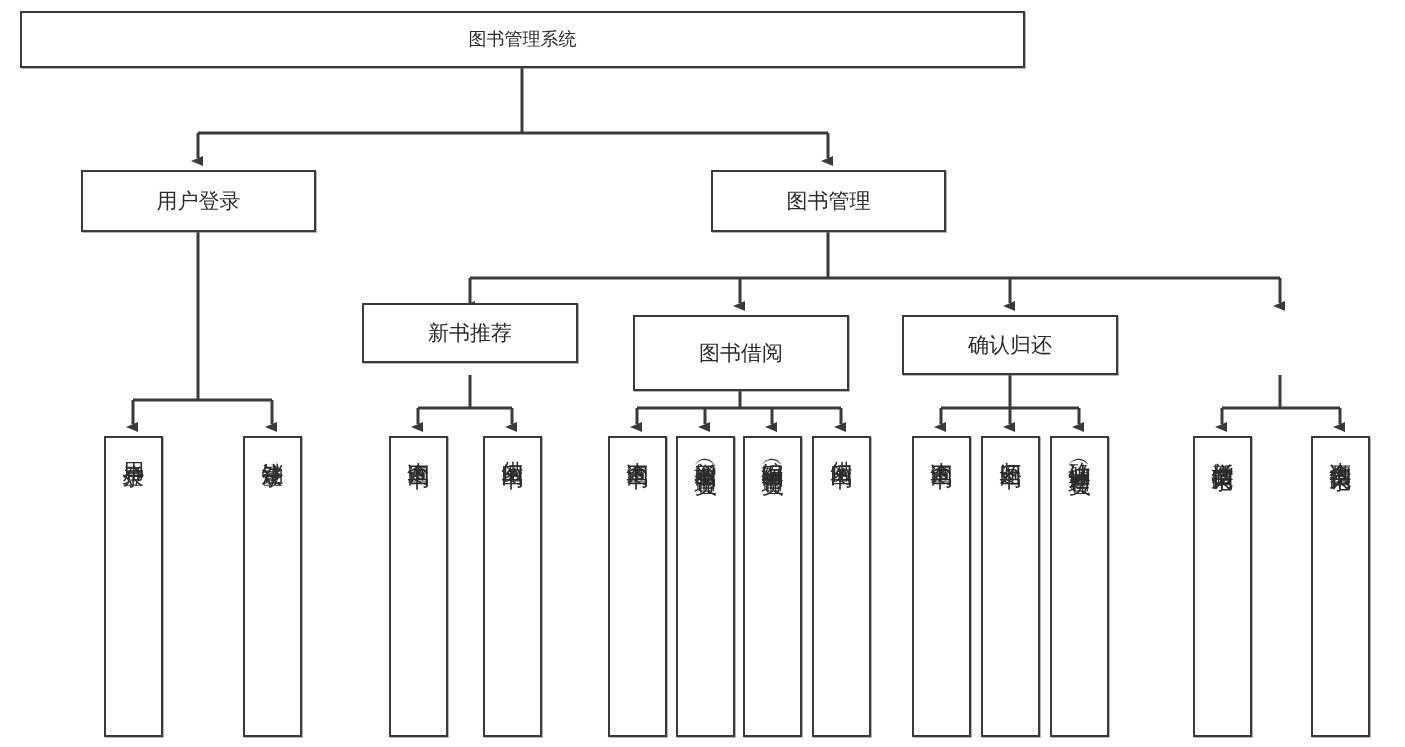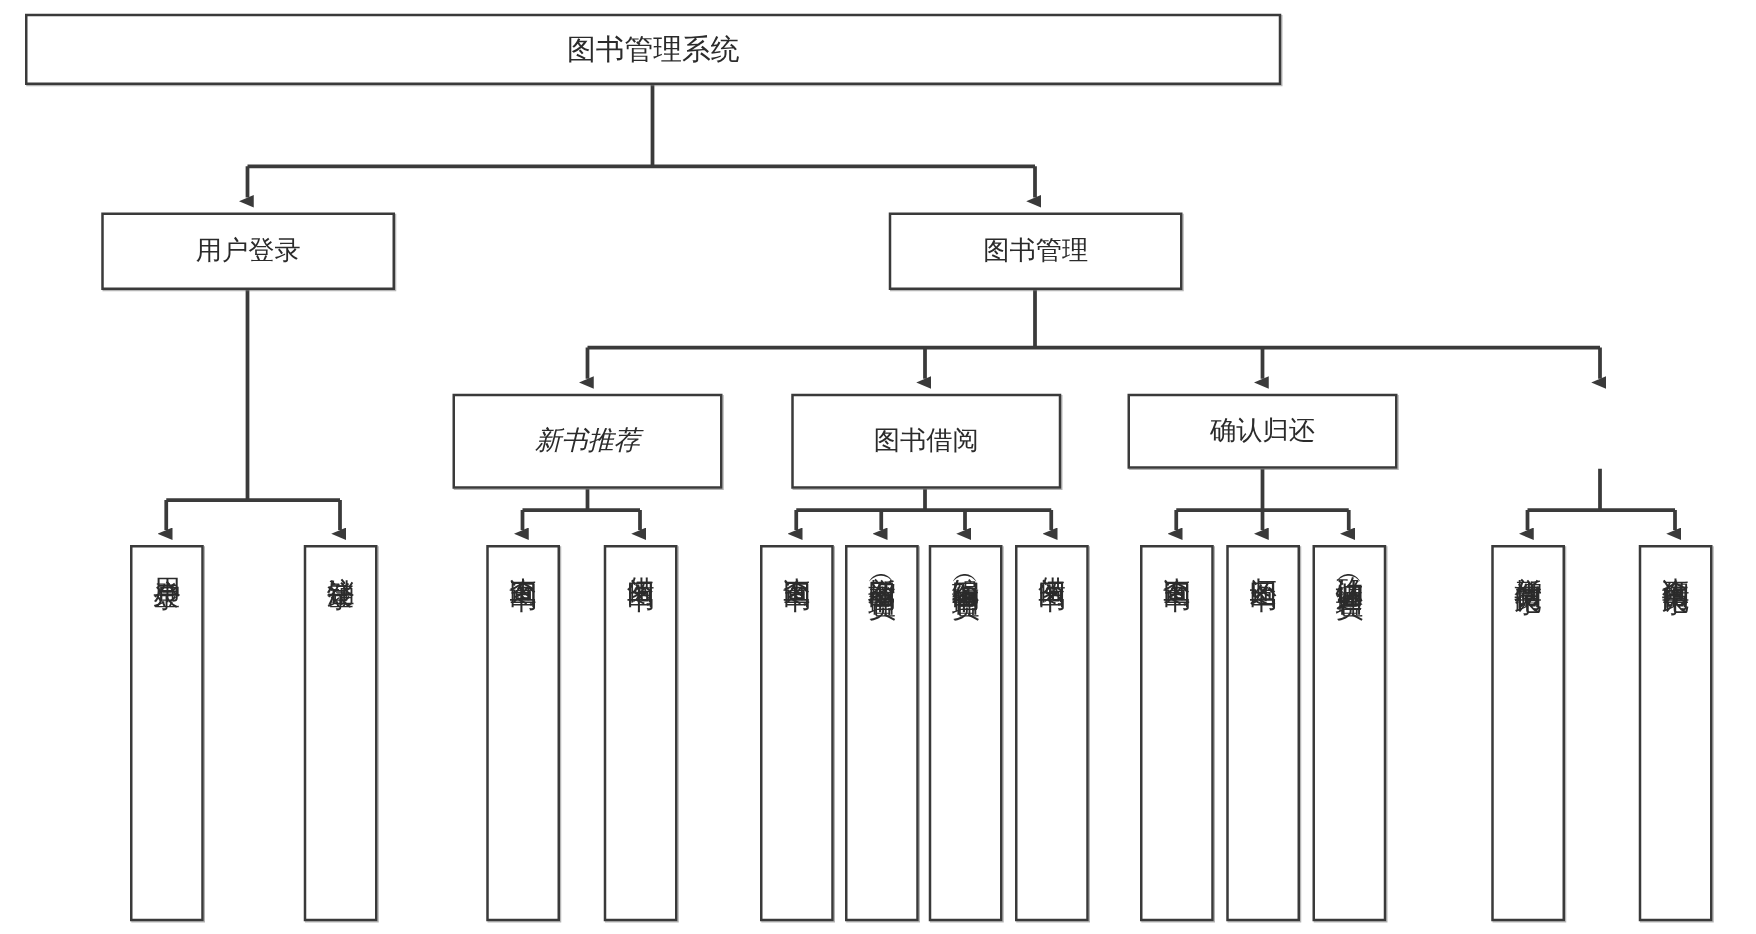--- a/index.html
+++ b/index.html
@@ -5,21 +5,21 @@
 <style>
   html,body{margin:0;padding:0;background:#ffffff;}
   body{font-family:"Liberation Sans","DejaVu Sans",sans-serif;}
   #canvas{position:relative;width:1405px;height:747px;background:#ffffff;overflow:hidden;}
   svg#wires{position:absolute;left:0;top:0;width:1405px;height:747px;pointer-events:none;}
   .node{position:absolute;box-sizing:border-box;background:#ffffff;border:2px solid #3a3a3a;
         display:flex;align-items:center;justify-content:center;
         box-shadow:1px 1px 0 rgba(120,120,120,.55);}
   .node .lbl{color:#2b2b2b;text-align:center;line-height:1.12;white-space:pre;}
   .h-node .lbl{font-size:21px;}
-  .root .lbl{font-size:23px;}
+  .root .lbl{font-size:18px;}
   .leaf{padding:6px 0;align-items:flex-start;}
   .leaf .lbl{writing-mode:vertical-rl;text-orientation:upright;font-size:22px;
              letter-spacing:2px;line-height:1.0;}
   .watermark{position:absolute;left:1185px;top:714px;font-size:17px;color:#c9c9c9;
              white-space:nowrap;letter-spacing:.5px;}
 </style>
 </head>
 <body>
 
 <div id="canvas">
@@ -78,21 +78,21 @@
     <span class="lbl">图书管理系统</span>
   </div>
 
   <div class="node h-node" style="left:81px;top:170px;width:235px;height:62px;">
     <span class="lbl">用户登录</span>
   </div>
   <div class="node h-node" style="left:711px;top:170px;width:235px;height:62px;justify-content:center;">
     <span class="lbl">图书管理</span>
   </div>
 
-  <div class="node h-node" style="left:362px;top:315px;width:216px;height:76px;font-style:italic;">
+  <div class="node h-node" style="left:362px;top:303px;width:216px;height:60px;">
     <span class="lbl">新书推荐</span>
   </div>
   <div class="node h-node" style="left:633px;top:315px;width:216px;height:76px;">
     <span class="lbl">图书借阅</span>
   </div>
   <div class="node h-node" style="left:902px;top:315px;width:216px;height:60px;">
     <span class="lbl">确认归还</span>
   </div>
 
   <div class="node leaf" style="left:104px;top:436px;width:59px;height:301px;">

